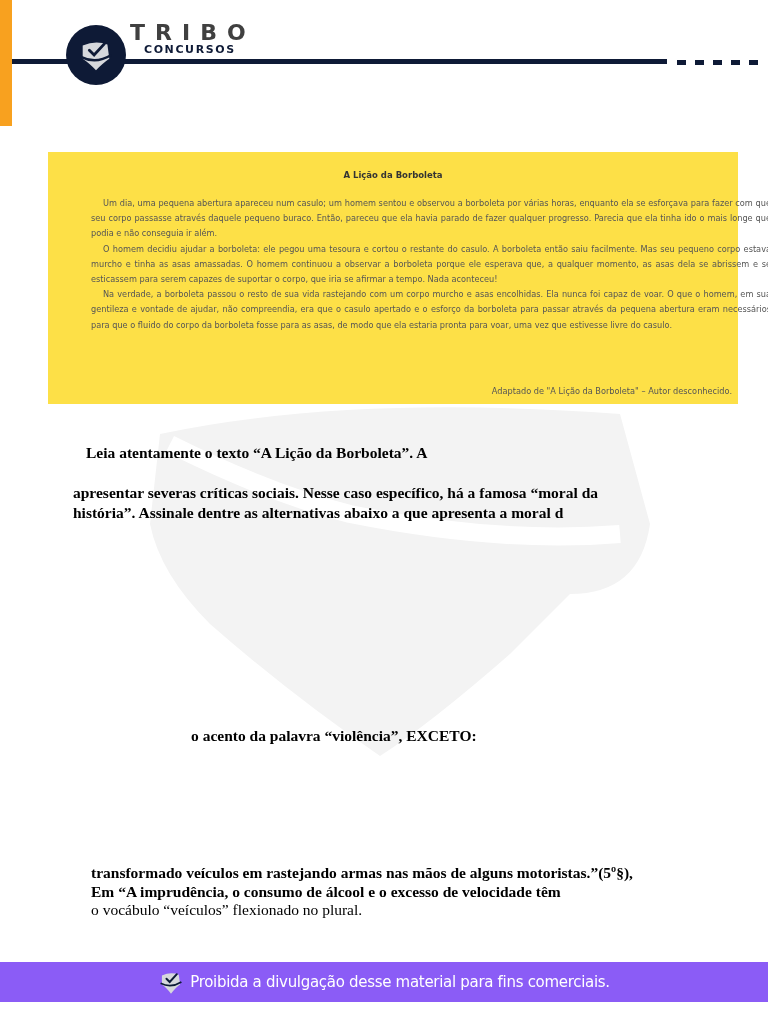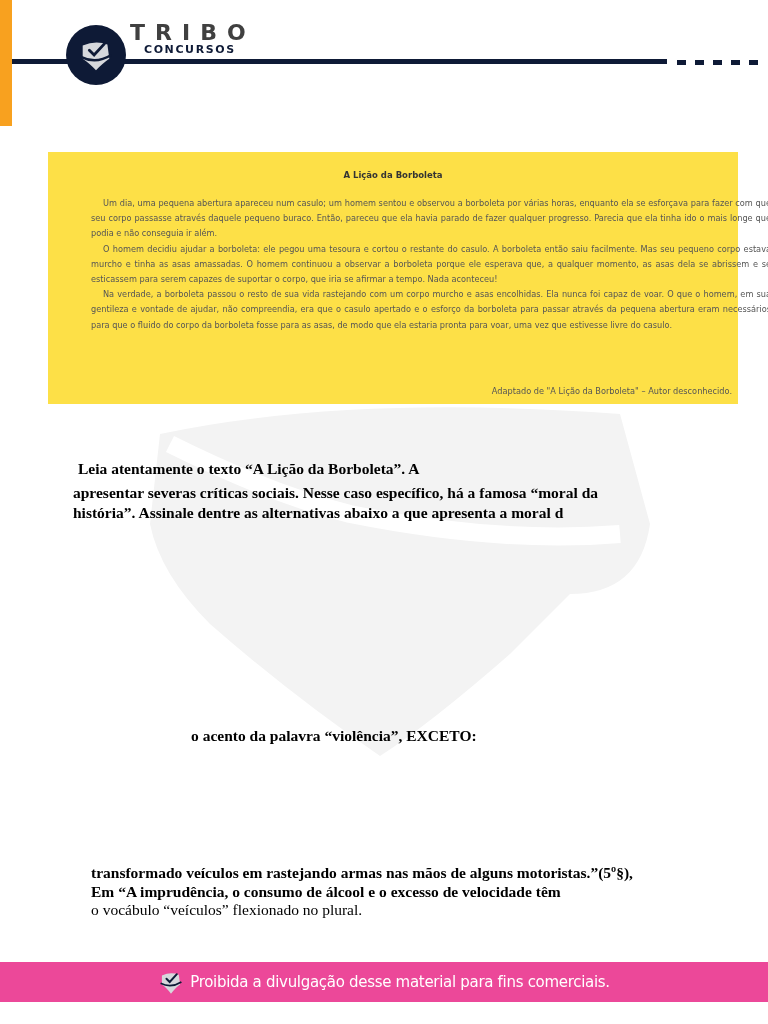--- a/index.html
+++ b/index.html
@@ -26,29 +26,29 @@
     .passage {
       position: absolute; left: 48px; top: 152px; width: 690px; height: 252px;
       background: #fde047; font-family: "DejaVu Sans", sans-serif; color: #555; font-size: 8.2px;
     }
     .passage-title { position: absolute; top: 18px; left: 0; width: 100%; text-align: center; font-weight: bold; color: #333; font-size: 8.5px; }
     .passage-body { position: absolute; left: 4px; top: 44px; width: 680px; line-height: 15.2px; text-align: justify; margin-left: 39px; }
     .passage-body p { margin: 0; text-indent: 12px; }
     .passage-source { position: absolute; right: 6px; top: 234px; font-size: 8.2px; color: #555; }
     .watermark { position: absolute; left: 150px; top: 404px; width: 560px; height: 352px; }
     .q-text { position: absolute; color: #000; font-size: 15.5px; line-height: 20px; font-weight: bold; }
-    .q1a { left: 78px; top: 443px; margin-top: 16px; }
+    .q1a { left: 86px; top: 443px; }
     .q1b { left: 73px; top: 483px; }
     .q1c { left: 73px; top: 503px; }
     .q2 { left: 191px; top: 726px; }
     .q3a { left: 91px; top: 843px; margin-top: 39px; }
     .q3b { left: 91px; top: 863px; }
     .q3c { left: 91px; top: 900px; font-weight: normal; }
     .footer {
-      position: absolute; left: 0; top: 962px; width: 768px; height: 40px; background: #ec4899;
+      position: absolute; left: 0; top: 962px; width: 768px; height: 40px; background: #8b5cf6;
       display: flex; align-items: center; justify-content: center; gap: 6px;
     }
     .footer-text { color: #ffffff; font-family: "DejaVu Sans", sans-serif; font-size: 15px; letter-spacing: -0.3px; }
   </style>
 </head>
 <body>
 
 <div class="orange-bar"></div>
 <div class="header-line"></div>
 <div class="header-dots">

